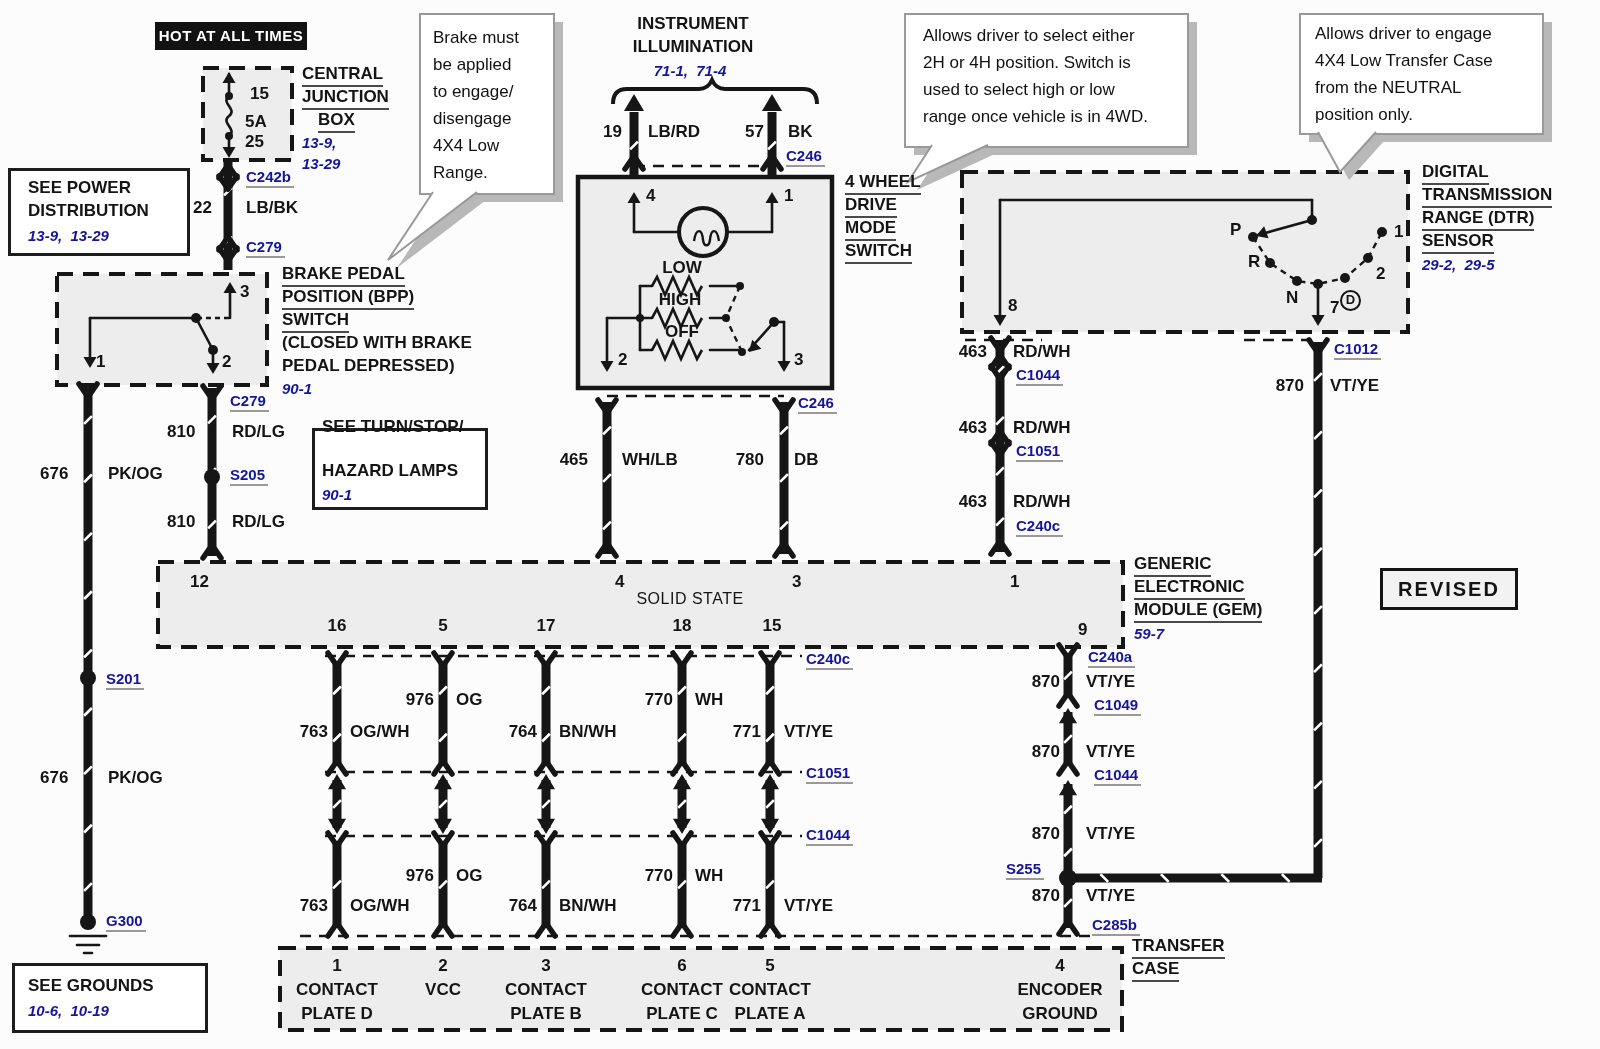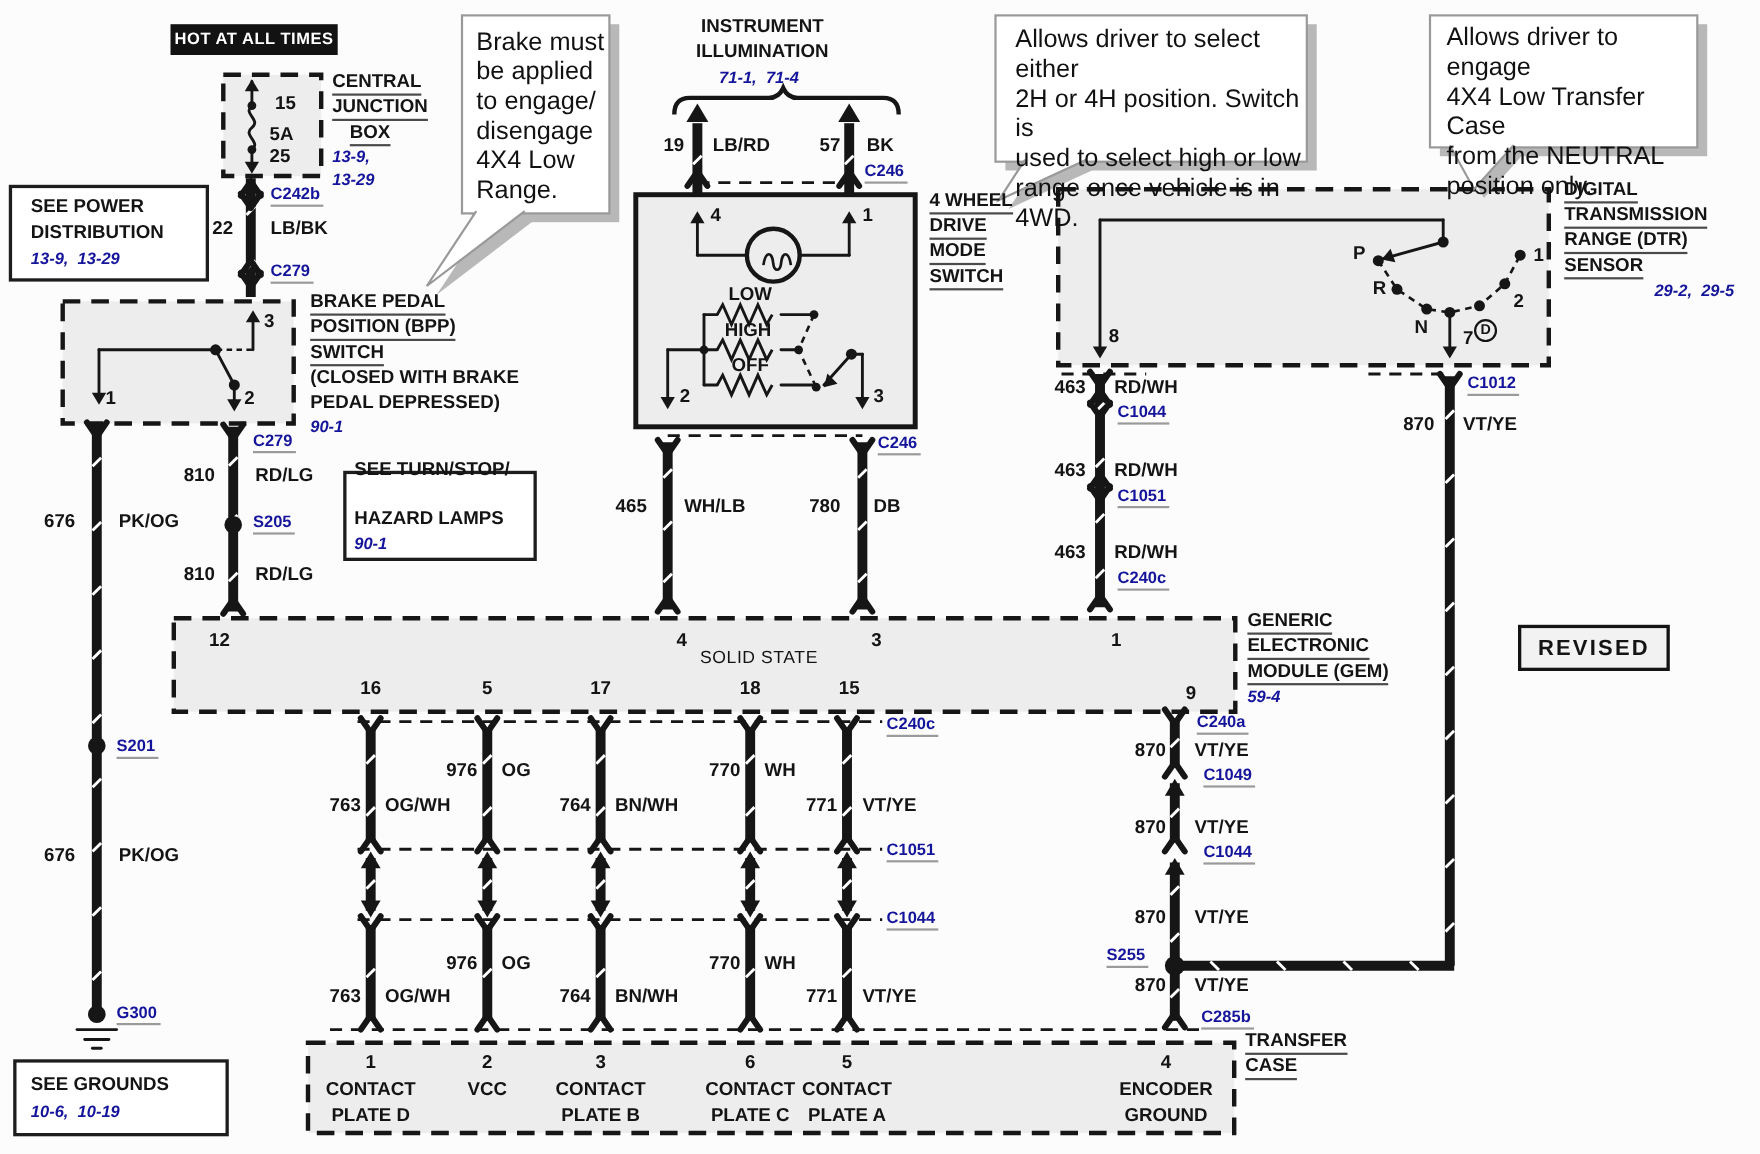--- a/index.html
+++ b/index.html
@@ -15,21 +15,21 @@
   .s{font-weight:normal;font-size:16px;letter-spacing:.5px;}
   .u{font-weight:bold;font-size:17px;border-bottom:2.5px solid #4a4a4a;padding-bottom:1px;}
   .k{font-weight:bold;font-size:15px;color:#15159b;border-bottom:2px solid #9a9a9a;padding:0 3px 1px 0;}
   .r{font-weight:bold;font-style:italic;font-size:15px;color:#15159b;}
   .d{font-weight:bold;font-size:13px;color:#141414;border:2px solid #141414;border-radius:50%;
      width:17px;height:17px;line-height:16px;text-align:center;}
   .ac{transform:translateX(-50%);}
   .ar{transform:translateX(-100%);}
   #hot{position:absolute;left:155px;top:22px;width:152px;height:28px;background:#121212;color:#fff;
        font-weight:bold;font-size:15px;text-align:center;line-height:28px;letter-spacing:.5px;z-index:3;}
-  .callout-text{position:absolute;font-size:23px;line-height:27px;color:#111;white-space:pre-line;z-index:3;}
+  .callout-text{position:absolute;font-size:17px;line-height:27px;color:#111;white-space:pre-line;z-index:3;}
   #revised-box{position:absolute;left:1380px;top:568px;width:132px;height:36px;background:#f2f2f2;
        border:3px solid #141414;z-index:3;text-align:center;font-weight:bold;font-size:20px;
        line-height:36px;letter-spacing:2px;color:#141414;}
 </style>
 </head>
 <body>
 
 <div id="canvas">
 
   <div class="wbox" style="left:8px;top:168px;width:176px;height:82px"></div>
@@ -416,21 +416,21 @@
       <div class="lbl u" style="left: 845px; top: 241px;">SWITCH</div>
       <div class="lbl k" style="left: 798px; top: 394px;">C246</div>
       <div class="lbl w ar" style="left: 588px; top: 450px;">465</div>
       <div class="lbl w" style="left: 622px; top: 450px;">WH/LB</div>
       <div class="lbl w ar" style="left: 764px; top: 450px;">780</div>
       <div class="lbl w" style="left: 794px; top: 450px;">DB</div>
       <div class="lbl u" style="left: 1422px; top: 162px;">DIGITAL</div>
       <div class="lbl u" style="left: 1422px; top: 185px;">TRANSMISSION</div>
       <div class="lbl u" style="left: 1422px; top: 208px;">RANGE (DTR)</div>
       <div class="lbl u" style="left: 1422px; top: 231px; text-align: right;">SENSOR</div>
-      <div class="lbl r" style="left: 1504px; top: 256px;">29-2,&nbsp;&nbsp;29-5</div>
+      <div class="lbl r" style="left: 1422px; top: 256px;">29-2,&nbsp;&nbsp;29-5</div>
       <div class="lbl p" style="left: 1230px; top: 220px;">P</div>
       <div class="lbl p" style="left: 1248px; top: 252px;">R</div>
       <div class="lbl p" style="left: 1286px; top: 288px;">N</div>
       <div class="lbl p" style="left: 1376px; top: 264px;">2</div>
       <div class="lbl p" style="left: 1394px; top: 222px;">1</div>
       <div class="lbl p" style="left: 1008px; top: 296px;">8</div>
       <div class="lbl p" style="left: 1330px; top: 298px;">7</div>
       <div class="lbl d" style="left: 1340px; top: 290px;">D</div>
       <div class="lbl w ar" style="left: 987px; top: 342px;">463</div>
       <div class="lbl w" style="left: 1013px; top: 342px;">RD/WH</div>
@@ -451,21 +451,21 @@
       <div class="lbl s ac" style="left: 690px; top: 590px;">SOLID STATE</div>
       <div class="lbl p ac" style="left: 337px; top: 616px;">16</div>
       <div class="lbl p ac" style="left: 443px; top: 616px;">5</div>
       <div class="lbl p ac" style="left: 546px; top: 616px;">17</div>
       <div class="lbl p ac" style="left: 682px; top: 616px;">18</div>
       <div class="lbl p ac" style="left: 772px; top: 616px;">15</div>
       <div class="lbl p" style="left: 1078px; top: 620px;">9</div>
       <div class="lbl u" style="left: 1134px; top: 554px;">GENERIC</div>
       <div class="lbl u" style="left: 1134px; top: 577px;">ELECTRONIC</div>
       <div class="lbl u" style="left: 1134px; top: 600px;">MODULE (GEM)</div>
-      <div class="lbl r" style="left: 1134px; top: 625px;">59-4</div>
+      <div class="lbl r" style="left: 1134px; top: 625px;">59-7</div>
       <div class="lbl w ar" style="left: 434px; top: 690px;">976</div>
       <div class="lbl w" style="left: 456px; top: 690px;">OG</div>
       <div class="lbl w ar" style="left: 328px; top: 722px;">763</div>
       <div class="lbl w" style="left: 350px; top: 722px;">OG/WH</div>
       <div class="lbl w ar" style="left: 537px; top: 722px;">764</div>
       <div class="lbl w" style="left: 559px; top: 722px;">BN/WH</div>
       <div class="lbl w ar" style="left: 673px; top: 690px;">770</div>
       <div class="lbl w" style="left: 695px; top: 690px;">WH</div>
       <div class="lbl w ar" style="left: 761px; top: 722px;">771</div>
       <div class="lbl w" style="left: 784px; top: 722px;">VT/YE</div>

